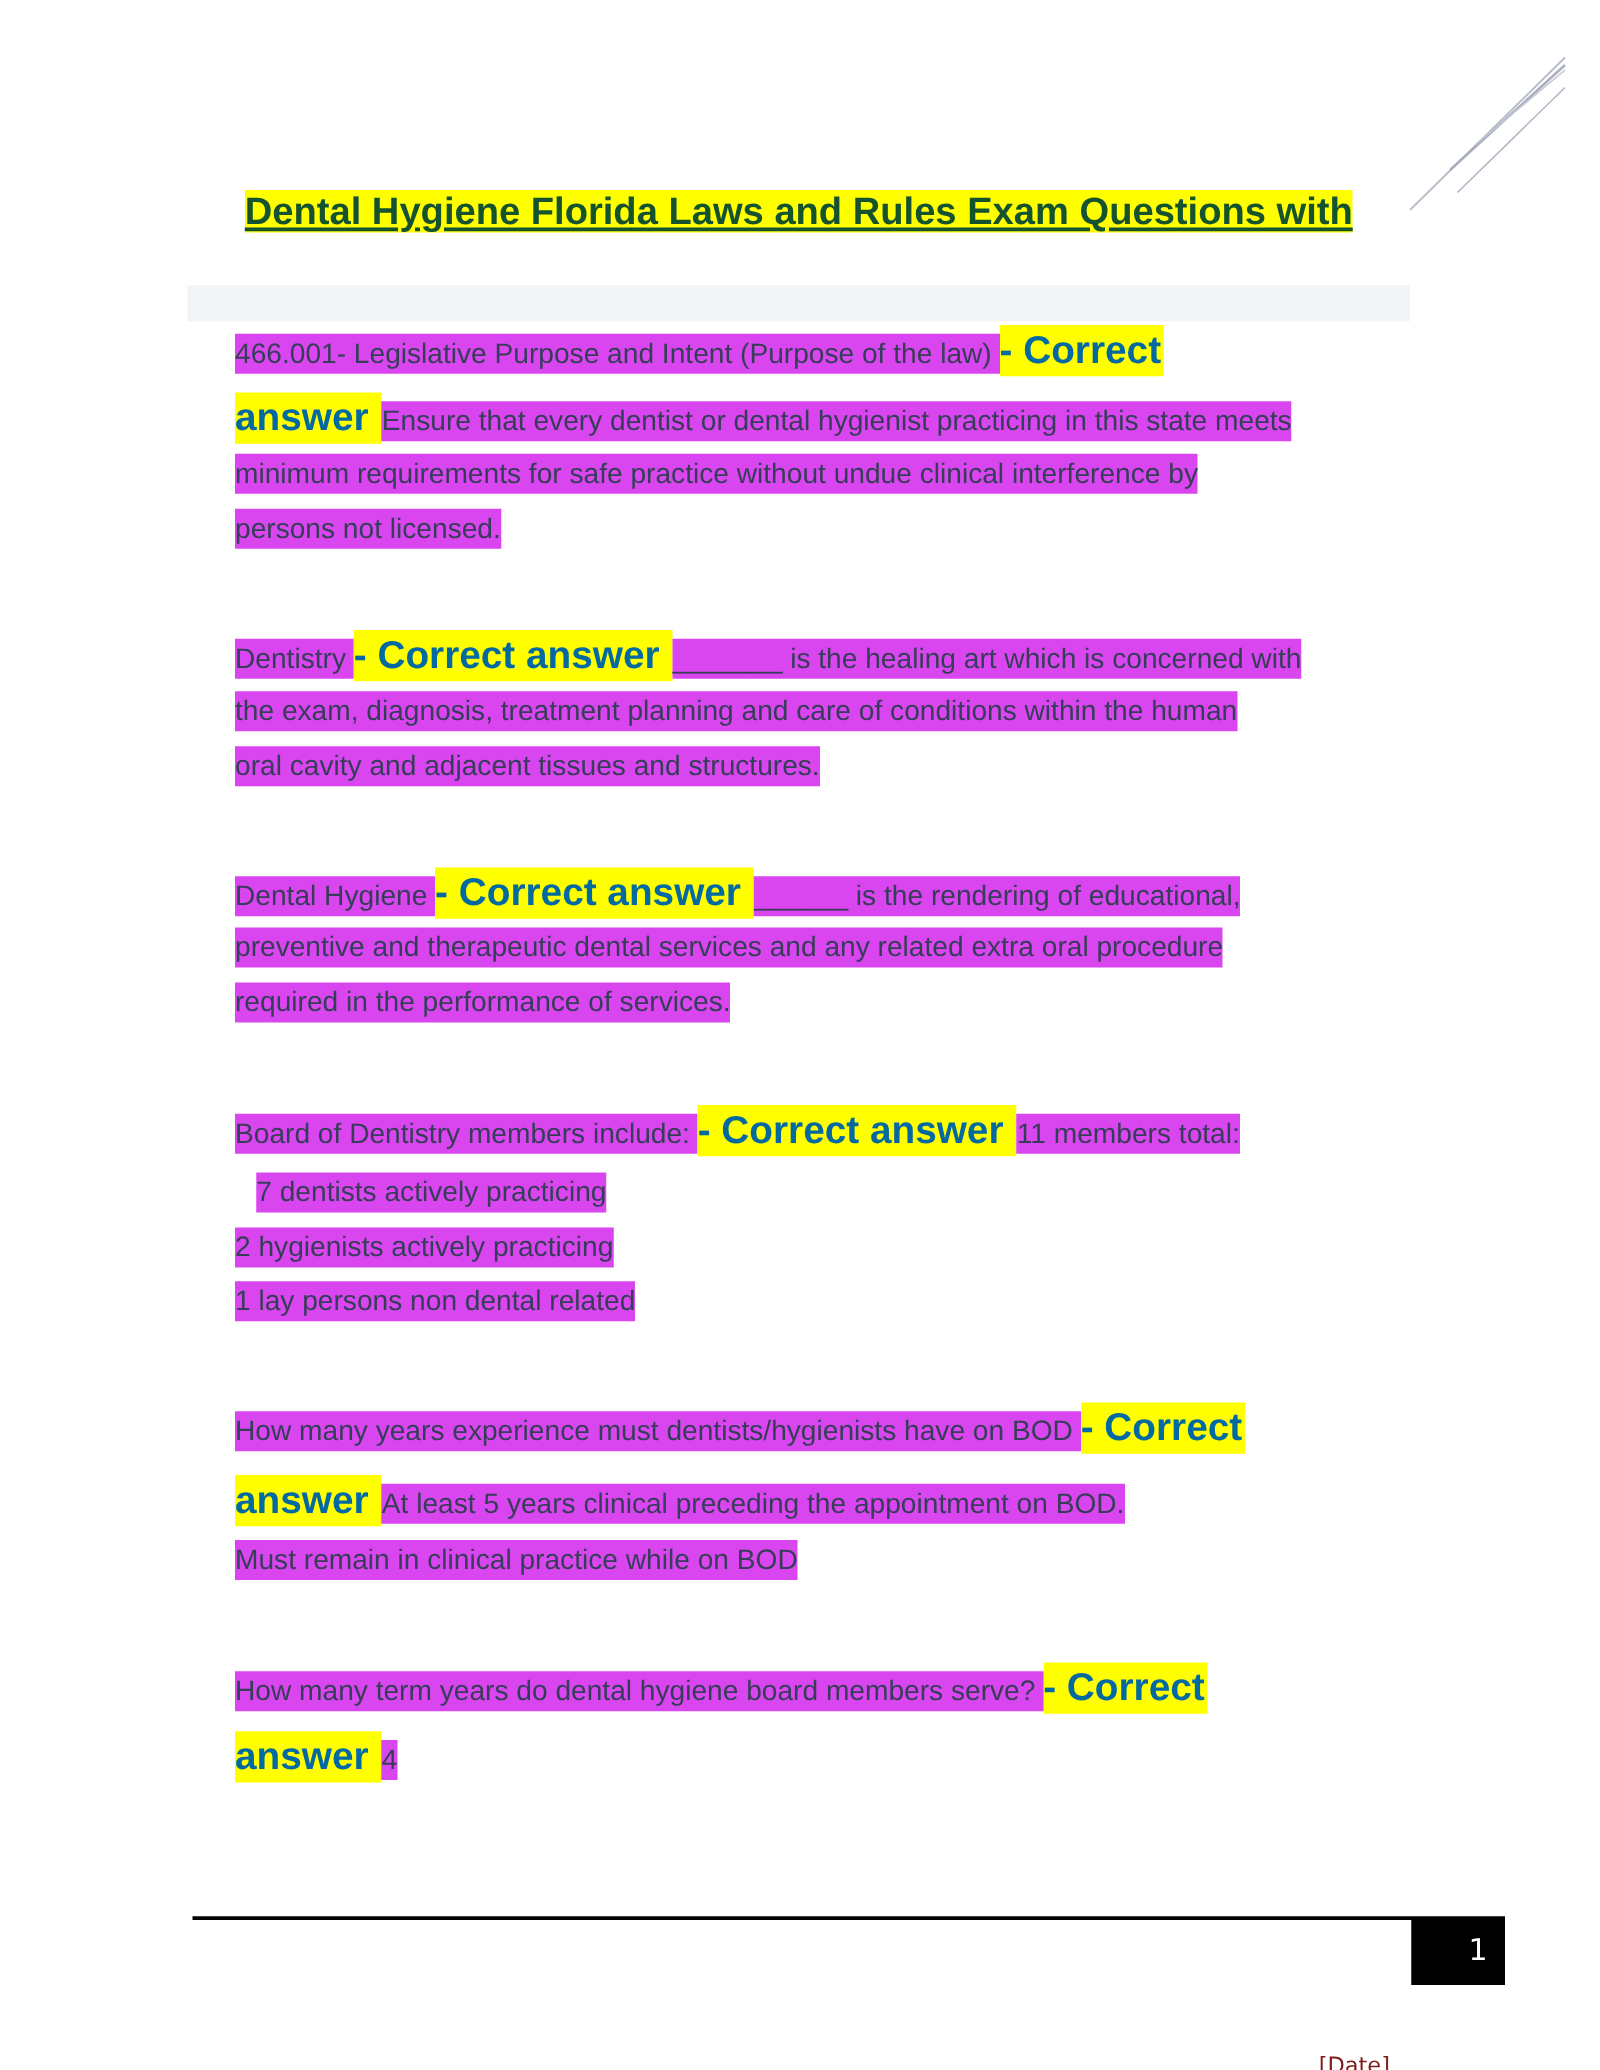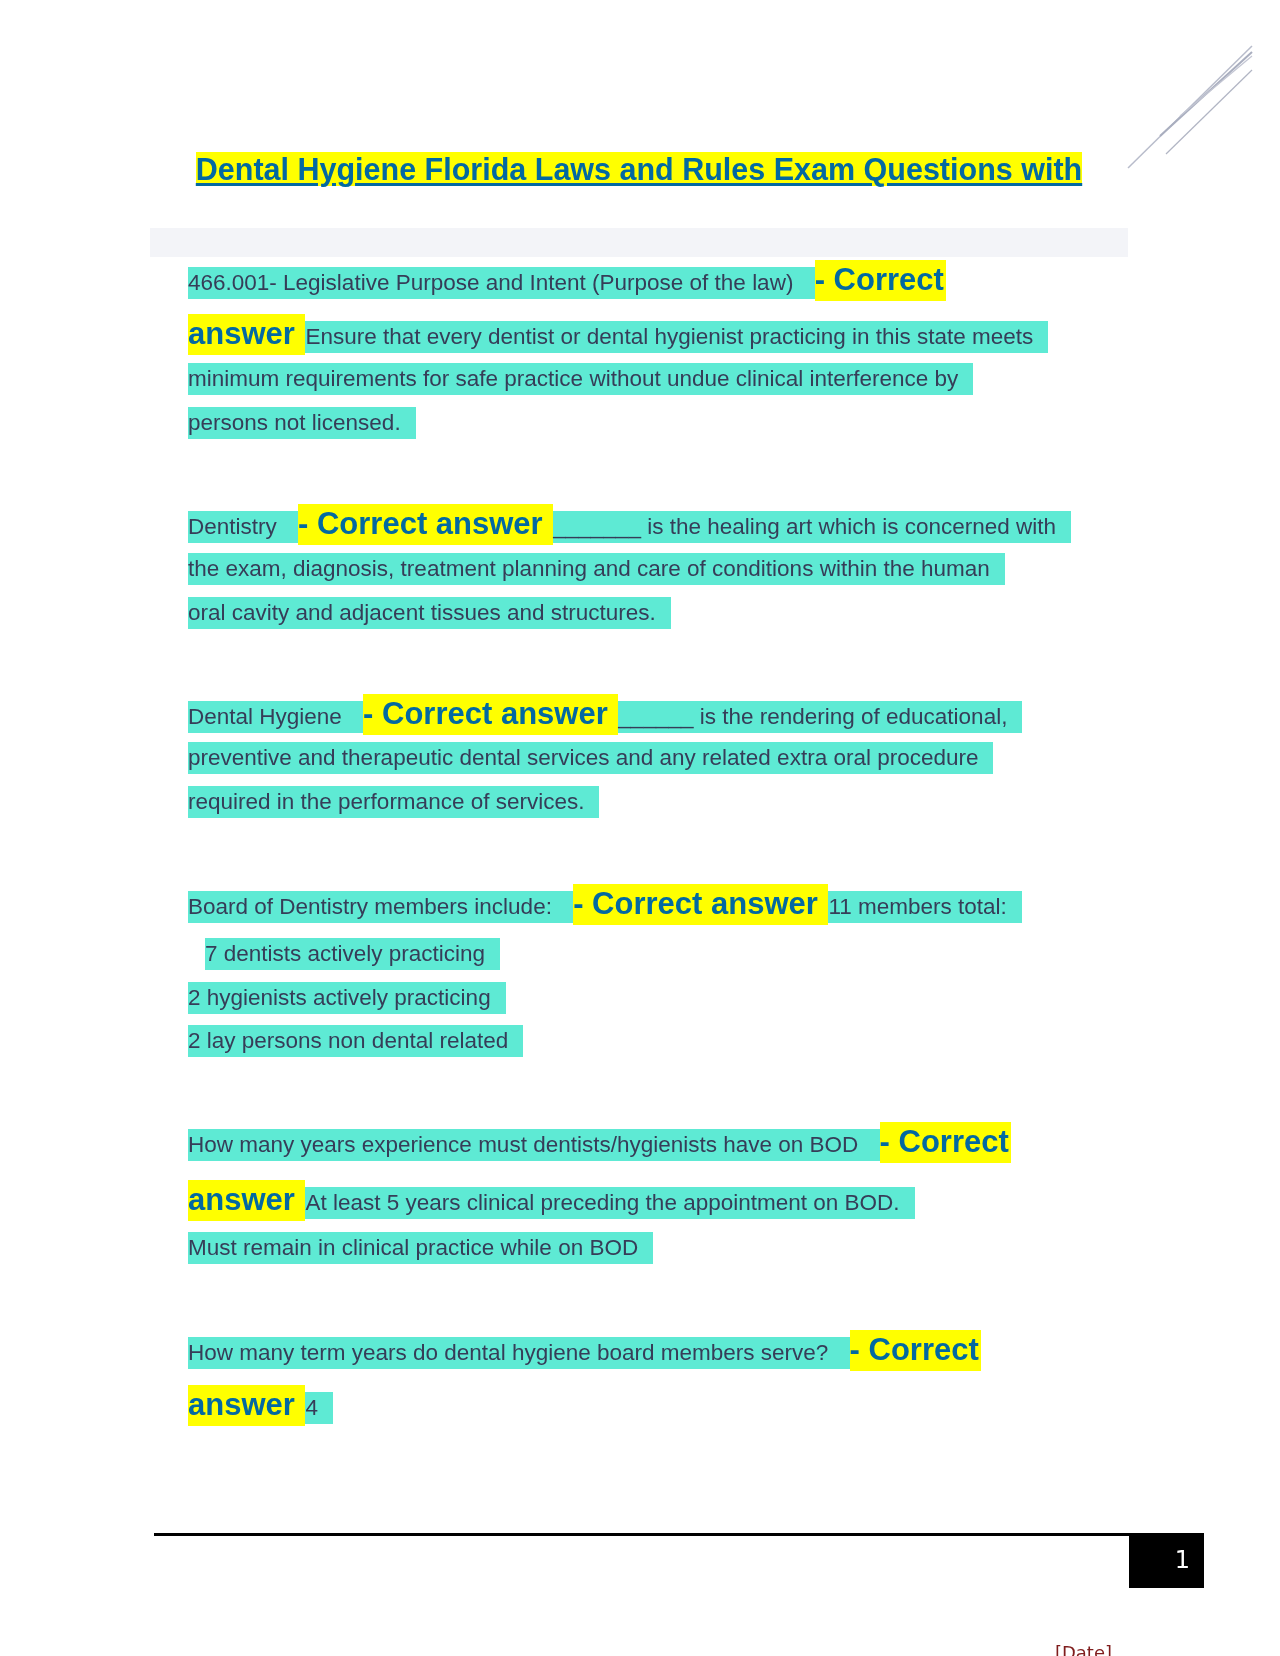--- a/index.html
+++ b/index.html
@@ -1,26 +1,26 @@
 <!DOCTYPE html>
 <html><head>
 <meta charset="utf-8">
 <style>
   html, body { margin: 0; padding: 0; background: #ffffff; }
   body { width: 1280px; height: 1656px; position: relative; overflow: hidden;
          font-family: "Liberation Sans", sans-serif; }
   .deco { position: absolute; left: 1120px; top: 40px; width: 160px; height: 140px; }
   .title { position: absolute; left: 146px; width: 986px; top: 150px; text-align: center;
            font-family: "Liberation Sans", sans-serif; font-weight: bold; font-size: 30.5px;
-           line-height: 39px; color: #0369a1; }
+           line-height: 39px; color: #14532d; }
   .title span { background: #ffff00; text-decoration: underline; text-decoration-thickness: 3px;
                 text-underline-offset: 3px; }
   .title-band { position: absolute; left: 150px; top: 228px; width: 978px; height: 29px; background: #f3f4f8; }
   .line { position: absolute; left: 188px; white-space: nowrap; font-size: 22.5px; color: #363d58; }
-  .bgt { background: #5eead4; padding: 3px 15px 4px 0; }
+  .bgt { background: #d946ef; padding: 3px 0 4px 0; }
   .hl { background: #ffff00; color: #0369a1; font-weight: bold; font-size: 31px; padding: 2px 2px 4px 0; }
   .footer-rule { position: absolute; left: 154px; top: 1533px; width: 1050px; height: 3px; background: #000; }
   .date { position: absolute; left: 1040px; width: 72px; top: 1642px; text-align: right;
           font-family: "DejaVu Sans", sans-serif; font-size: 18px; color: #7f1d1d; }
   .pagebox { position: absolute; left: 1129px; top: 1535px; width: 75px; height: 53px; background: #000;
              color: #fff; font-family: "DejaVu Sans", sans-serif; font-size: 24px;
              text-align: right; box-sizing: border-box; padding-right: 14px; line-height: 50px; }
 </style>
 </head>
 <body>
@@ -73,21 +73,21 @@
 <div class="line" style="top:886px;">
   <span class="bgt">Board of Dentistry members include: </span><span class="hl">- Correct answer </span><span class="bgt">11 members total:</span>
 </div>
 <div class="line" style="top:941px;margin-left:17px;">
   <span class="bgt">7 dentists actively practicing</span>
 </div>
 <div class="line" style="top:985px;">
   <span class="bgt">2 hygienists actively practicing</span>
 </div>
 <div class="line" style="top:1028px;">
-  <span class="bgt">2 lay persons non dental related</span>
+  <span class="bgt">1 lay persons non dental related</span>
 </div>
 
 <div class="line" style="top:1124px;">
   <span class="bgt">How many years experience must dentists/hygienists have on BOD </span><span class="hl">- Correct </span>
 </div>
 <div class="line" style="top:1182px;">
   <span class="hl">answer </span><span class="bgt">At least 5 years clinical preceding the appointment on BOD.</span>
 </div>
 <div class="line" style="top:1235px;">
   <span class="bgt">Must remain in clinical practice while on BOD</span>

